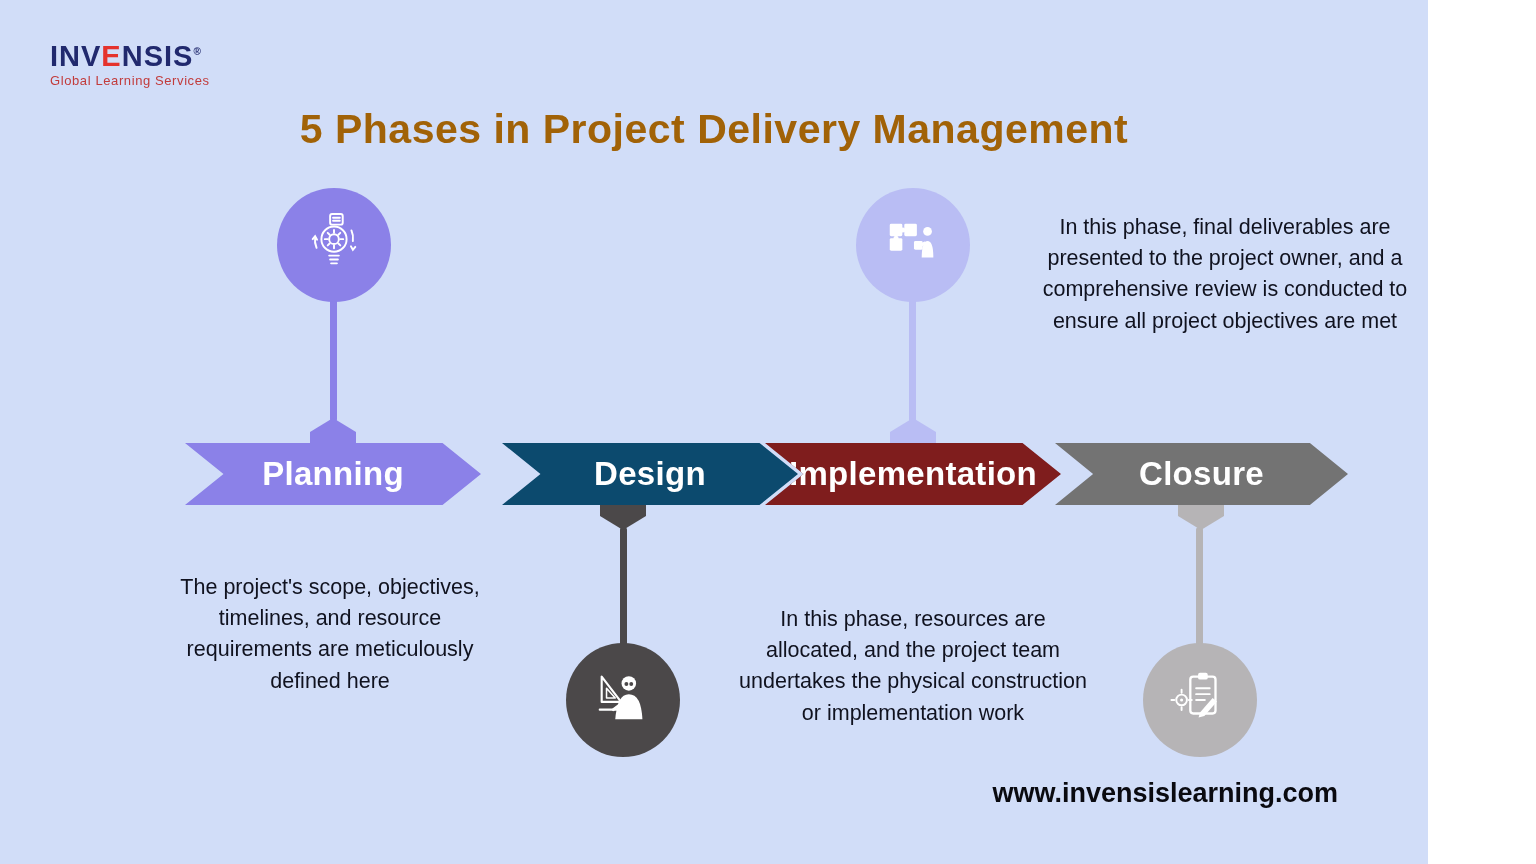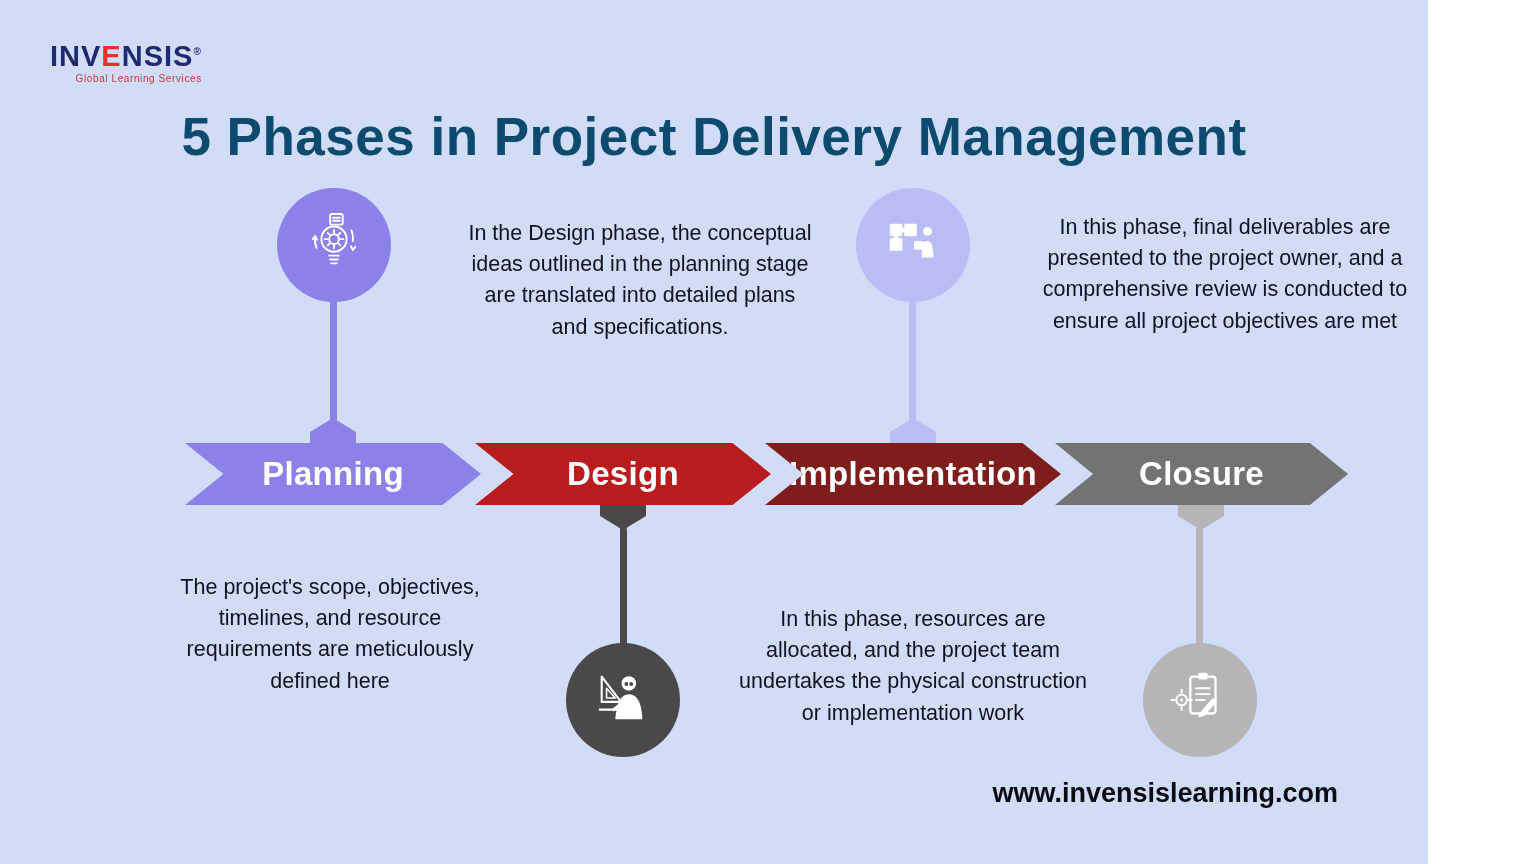--- a/index.html
+++ b/index.html
@@ -16,50 +16,50 @@
 
   
   .logo { position: absolute; left: 50px; top: 42px; }
   .logo-text {
     font-size: 29px; font-weight: 800; letter-spacing: 1px;
     color: #21296e; text-transform: uppercase; line-height: 1;
   }
   .logo-text .accent { color: #e5322d; }
   .logo-text sup { font-size: 10px; color: #21296e; }
   .logo-tagline {
-    font-size: 10px; letter-spacing: 0.6px; color: #c23b3b;
+    font-size: 13px; letter-spacing: 0.6px; color: #c23b3b;
     text-align: right; margin-top: 2px;
   }
 
   
   .title {
     position: absolute; top: 106px; left: 0; right: 0;
-    text-align: center; font-size: 53px; font-weight: 800;
-    color: #0c4a6e; letter-spacing: 0.5px;
+    text-align: center; font-size: 41px; font-weight: 800;
+    color: #a16207; letter-spacing: 0.5px;
   }
 
   
   .desc {
     position: absolute; text-align: center;
     font-size: 21.5px; line-height: 1.45; color: #10121f;
   }
   .desc-design   { left: 468px;  top: 218px; width: 344px; }
   .desc-closure  { left: 1022px; top: 212px; width: 406px; }
   .desc-planning { left: 172px;  top: 572px; width: 316px; }
   .desc-implementation { left: 736px; top: 604px; width: 354px; }
 
   
   .arrow {
     position: absolute; top: 443px; height: 62px; width: 296px;
     display: flex; align-items: center; justify-content: center;
     clip-path: polygon(0 0, 87% 0, 100% 50%, 87% 100%, 0 100%, 13% 50%);
   }
   .arrow span { color: #ffffff; font-weight: 700; font-size: 33px; letter-spacing: 0.3px; }
   .arrow-planning       { left: 185px;  background: #8b81e8; }
-  .arrow-design         { left: 475px;  background: #b91c1c; }
+  .arrow-design         { left: 502px;  background: #0c4a6e; }
   .arrow-implementation { left: 765px;  background: #7f1d1d; }
   .arrow-closure        { left: 1055px; width: 293px; background: #737373; }
 
   
   .tab { position: absolute; width: 46px; height: 27px; }
   .tab-up   { clip-path: polygon(50% 0, 100% 52%, 100% 100%, 0 100%, 0 52%); }
   .tab-down { clip-path: polygon(0 0, 100% 0, 100% 48%, 50% 100%, 0 48%); }
   .tab-planning       { left: 310px;  top: 418px; background: #8b81e8; }
   .tab-design         { left: 600px;  top: 503px; background: #4b4849; }
   .tab-implementation { left: 890px;  top: 418px; background: #b9bdf4; }
@@ -94,21 +94,20 @@
 
 <div class="stage">
 
   <div class="logo">
     <div class="logo-text"><span>Inv</span><span class="accent">e</span><span>nsis</span><sup>®</sup></div>
     <div class="logo-tagline">Global Learning Services</div>
   </div>
 
   <h1 class="title">5 Phases in Project Delivery Management</h1>
 
-  <div class="desc desc-design">In the Design phase, the conceptual ideas outlined in the planning stage are translated into detailed plans and specifications.</div>
   <div class="desc desc-closure">In this phase, final deliverables are presented to the project owner, and a comprehensive review is conducted to ensure all project objectives are met</div>
   <div class="desc desc-planning">The project's scope, objectives, timelines, and resource requirements are meticulously defined here</div>
   <div class="desc desc-implementation">In this phase, resources are allocated, and the project team undertakes the physical construction or implementation work</div>
 
   <div class="connector conn-planning"></div>
   <div class="connector conn-implementation"></div>
   <div class="connector conn-design"></div>
   <div class="connector conn-closure"></div>
 
   <div class="circle circ-planning">

